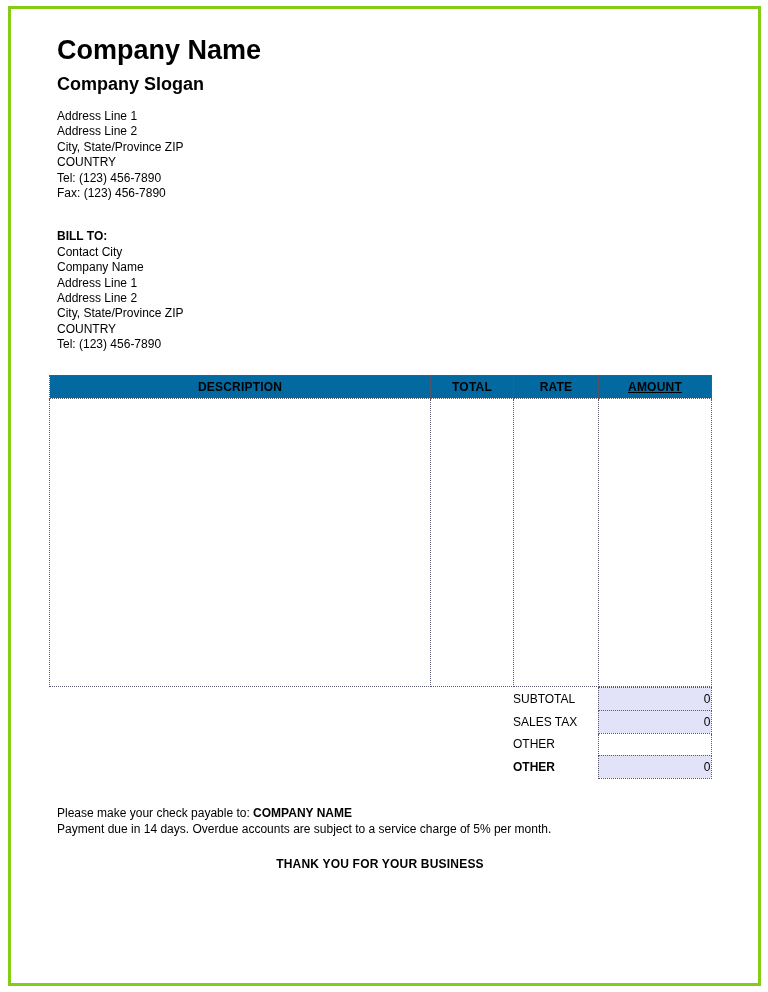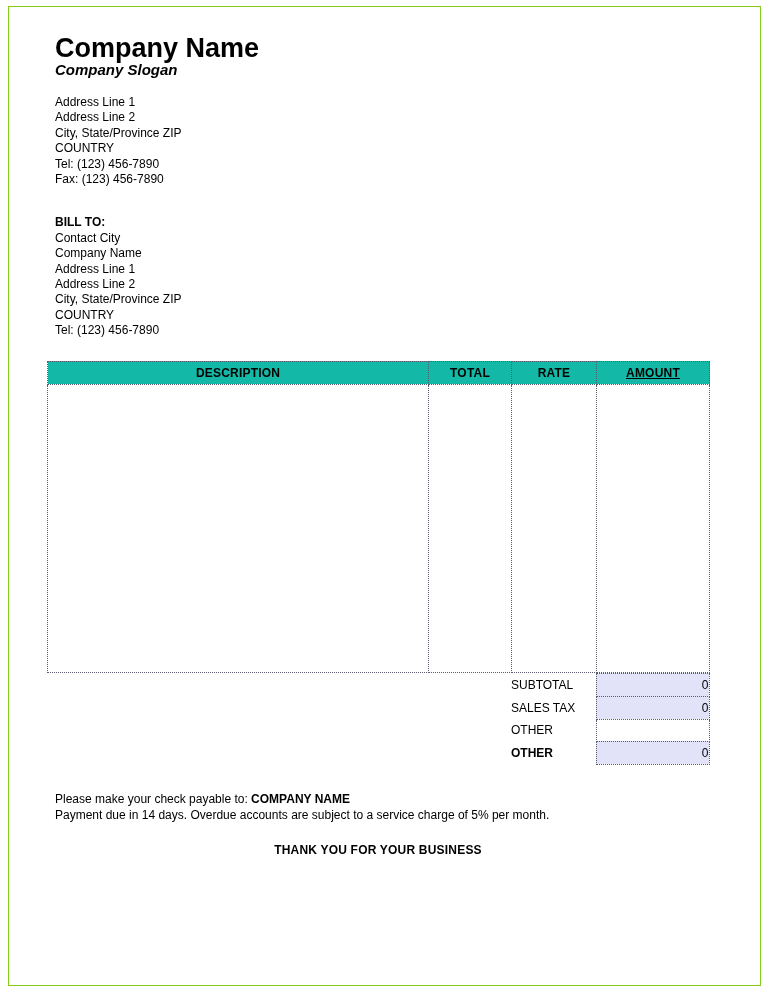--- a/index.html
+++ b/index.html
@@ -16,45 +16,44 @@
     -webkit-font-smoothing: antialiased;
   }
 
   
   #page {
     position: absolute;
     left: 8px;
     top: 6px;
     width: 753px;
     height: 980px;
-    border: 1px solid #84cc16;
+    border: 3px solid #84cc16;
     background: #ffffff;
   }
 
   #sheet {
     position: absolute;
     left: 0; top: 0; right: 0; bottom: 0;
     padding: 26px 38px 0 38px;
   }
 
   
   #company-block { margin-left: 8px; }
 
   .company-name {
     font-size: 27px;
     font-weight: bold;
     letter-spacing: 0px;
     line-height: 30px;
   }
 
   .company-slogan {
-    font-size: 15px;
-    font-style: italic;
-    font-weight: bold;
-    margin-top: 0;
+    font-size: 18px;
+    font-weight: bold;
+    margin-top: 12px;
     line-height: 14px;
   }
 
   .addr-block {
     margin-top: 18px;
     font-size: 12px;
     line-height: 15.4px;
   }
 
   .addr-line { white-space: pre; }
@@ -82,21 +81,21 @@
     table-layout: fixed;
   }
 
   #items-table th,
   #items-table td {
     border: 1px dotted #5a5a6e;
     padding: 0;
   }
 
   #items-table thead th {
-    background: #14b8a6;
+    background: #0369a1;
     font-size: 12px;
     font-weight: bold;
     text-align: center;
     height: 22px;
     line-height: 22px;
     letter-spacing: 0.2px;
   }
 
   #items-table tbody td {
     height: 288px;

